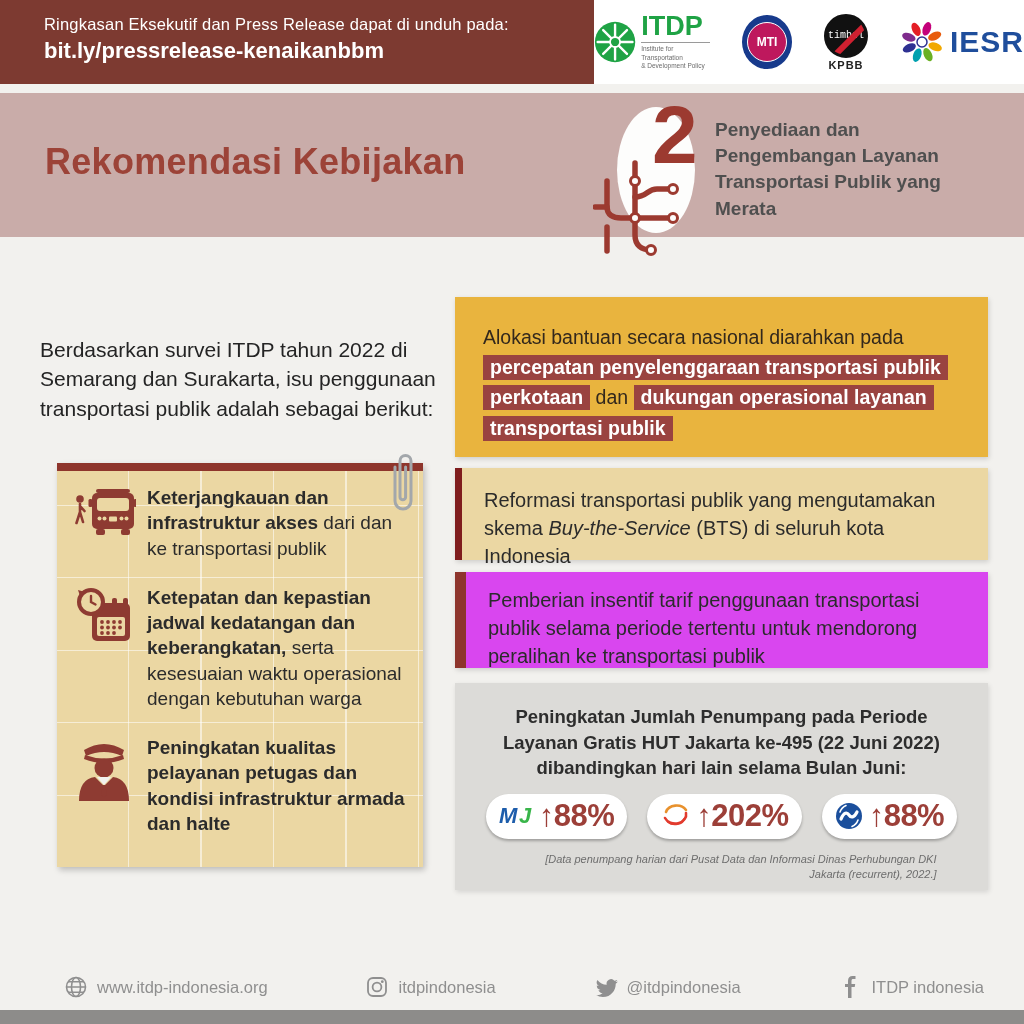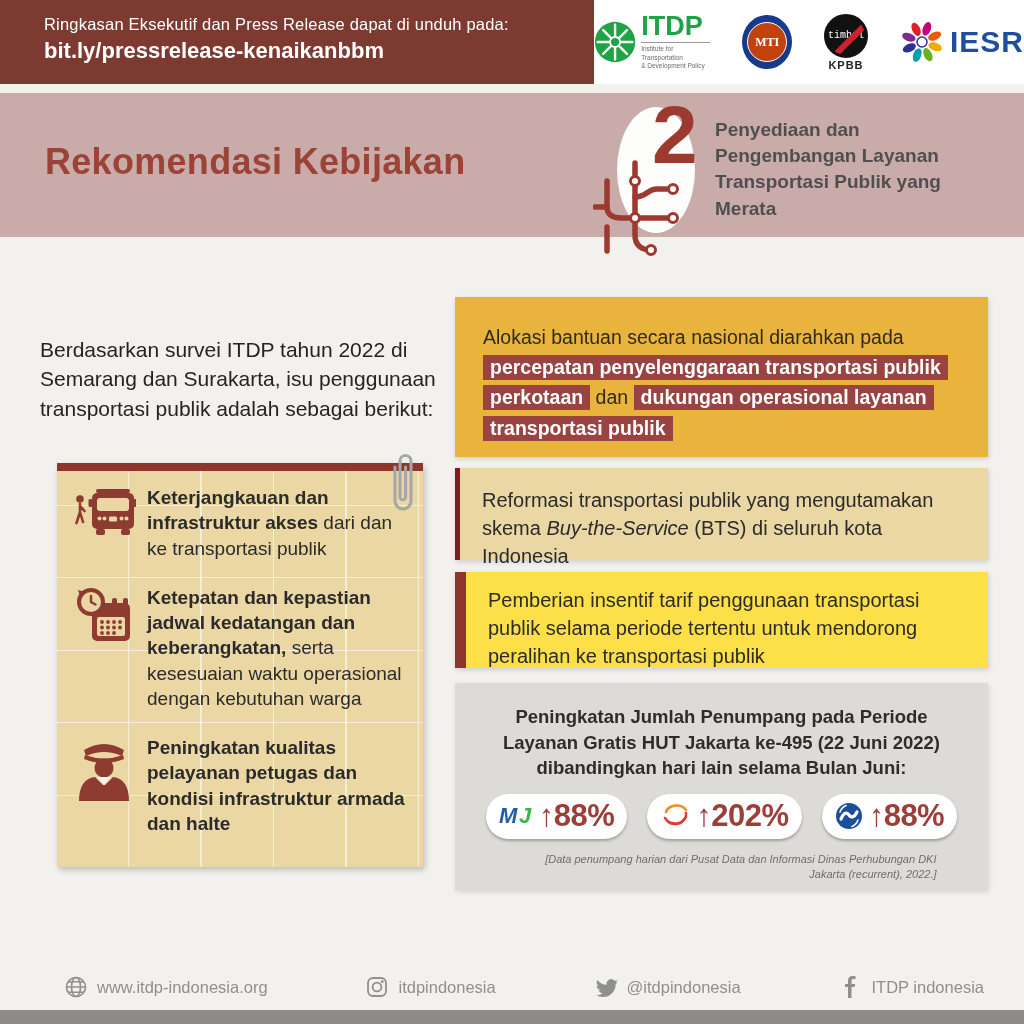--- a/index.html
+++ b/index.html
@@ -11,21 +11,21 @@
   }
   
   .topbar{position:absolute;left:0;top:0;width:594px;height:84px;background:#7d3a31;color:#fff;padding:15px 0 0 44px;}
   .topbar .l1{font-size:16.5px;letter-spacing:.2px;}
   .topbar .l2{font-size:22px;font-weight:bold;margin-top:4px;}
   .logostrip{position:absolute;left:594px;top:0;width:430px;height:84px;background:#ffffff;display:flex;align-items:center;justify-content:center;gap:32px;}
   .logo-itdp{display:flex;align-items:center;gap:5px;}
   .itdp-text .acr{font-size:27px;font-weight:800;color:#1fa345;line-height:1;}
   .itdp-text .sub{font-size:6.5px;color:#6b6b6b;border-top:1px solid #9a9a9a;margin-top:2px;padding-top:2px;line-height:1.3;}
   .logo-mti{width:54px;height:54px;border-radius:50%;background:#173a8c;display:flex;align-items:center;justify-content:center;}
-  .logo-mti .inner{width:40px;height:40px;border-radius:50%;background:#c2410c;display:flex;align-items:center;justify-content:center;color:#fff;font-size:12px;font-weight:bold;border:1.5px solid #fff;font-family:Liberation Serif, serif;}
+  .logo-mti .inner{width:40px;height:40px;border-radius:50%;background:#be185d;display:flex;align-items:center;justify-content:center;color:#fff;font-size:12px;font-weight:bold;border:1.5px solid #fff;}
   .logo-kpbb{display:flex;flex-direction:column;align-items:center;}
   .kpbb-circle{position:relative;width:44px;height:44px;border-radius:50%;background:#111;border:3px solid #111;display:flex;align-items:center;justify-content:center;overflow:hidden;}
   .kpbb-circle .inner-t{color:#fff;font-size:10px;font-family:"Liberation Mono","DejaVu Sans Mono",monospace;}
   .kpbb-circle .slash{position:absolute;left:-6px;top:19px;width:60px;height:6px;background:#cf2030;transform:rotate(-45deg);}
   .logo-kpbb .acr{font-size:11px;font-weight:bold;color:#222;margin-top:1px;letter-spacing:1px;}
   .logo-iesr{display:flex;align-items:center;gap:6px;}
   .logo-iesr .acr{font-size:30px;font-weight:800;color:#1f4e9c;letter-spacing:1px;}
   
   .band{position:absolute;left:0;top:93px;width:1024px;height:144px;background:#c9aca9;}
   .band-title{position:absolute;left:45px;top:48px;font-size:36px;font-weight:800;color:#9c4338;letter-spacing:.3px;}
@@ -44,23 +44,23 @@
   .paperclip{position:absolute;right:6px;top:-14px;}
   .issues{padding:22px 12px 0 14px;}
   .issue{display:flex;gap:10px;margin-bottom:24px;}
   .issue .icon-cell{flex:0 0 66px;display:flex;justify-content:center;align-items:flex-start;padding-top:2px;}
   .issue .txt{font-size:19px;line-height:1.33;color:#2b2b2b;}
   .issue .txt b{font-weight:800;}
   
   .rbox{position:absolute;left:455px;width:533px;}
   .box-alokasi{top:297px;height:160px;background:#e9b43e;padding:25px 28px;font-size:19.5px;line-height:1.55;color:#33281c;box-shadow:1px 2px 5px rgba(0,0,0,.15);}
   .hl{background:#9a4340;color:#fff;font-weight:800;padding:1px 7px 2px 7px;-webkit-box-decoration-break:clone;box-decoration-break:clone;}
-  .box-bts{top:468px;height:92px;background:#ebd7a3;border-left:5px solid #7f1d1d;padding:18px 22px;font-size:20px;line-height:1.4;color:#2b2b2b;box-shadow:1px 2px 5px rgba(0,0,0,.15);}
+  .box-bts{top:468px;height:92px;background:#ebd7a3;border-left:7px solid #7f1d1d;padding:18px 22px;font-size:20px;line-height:1.4;color:#2b2b2b;box-shadow:1px 2px 5px rgba(0,0,0,.15);}
   .box-bts i{font-style:italic;}
-  .box-insentif{top:572px;height:96px;background:#fde047;border-left:11px solid #8e352c;padding:14px 22px;font-size:20px;line-height:1.4;color:#2b2b2b;box-shadow:1px 2px 5px rgba(0,0,0,.15);}
+  .box-insentif{top:572px;height:96px;background:#d946ef;border-left:11px solid #8e352c;padding:14px 22px;font-size:20px;line-height:1.4;color:#2b2b2b;box-shadow:1px 2px 5px rgba(0,0,0,.15);}
   .gray-panel{top:683px;height:207px;background:#dcdbd8;padding:21px 28px 0 28px;box-shadow:1px 2px 5px rgba(0,0,0,.12);}
   .gray-panel .heading{font-size:18.5px;font-weight:800;text-align:center;color:#2d2d2d;line-height:1.38;}
   .pills{display:flex;justify-content:center;gap:20px;margin-top:13px;}
   .pill{background:#fff;border-radius:23px;height:45px;display:flex;align-items:center;padding:0 13px;gap:6px;box-shadow:0 2px 3px rgba(0,0,0,.28);}
   .pill .value{color:#9c3f38;font-weight:800;font-size:31px;letter-spacing:-.5px;}
   .source{margin:13px auto 0 auto;width:430px;text-align:right;font-style:italic;font-size:11px;color:#6d6d6d;line-height:1.45;}
   
   .footer{position:absolute;left:0;bottom:16px;width:1024px;height:42px;display:flex;align-items:center;justify-content:space-between;padding:0 40px 0 64px;}
   .f-item{display:flex;align-items:center;gap:9px;color:#8f8f8f;font-size:16.5px;}
   .bottom-strip{position:absolute;left:0;bottom:0;width:1024px;height:14px;background:#8d8c8a;}

